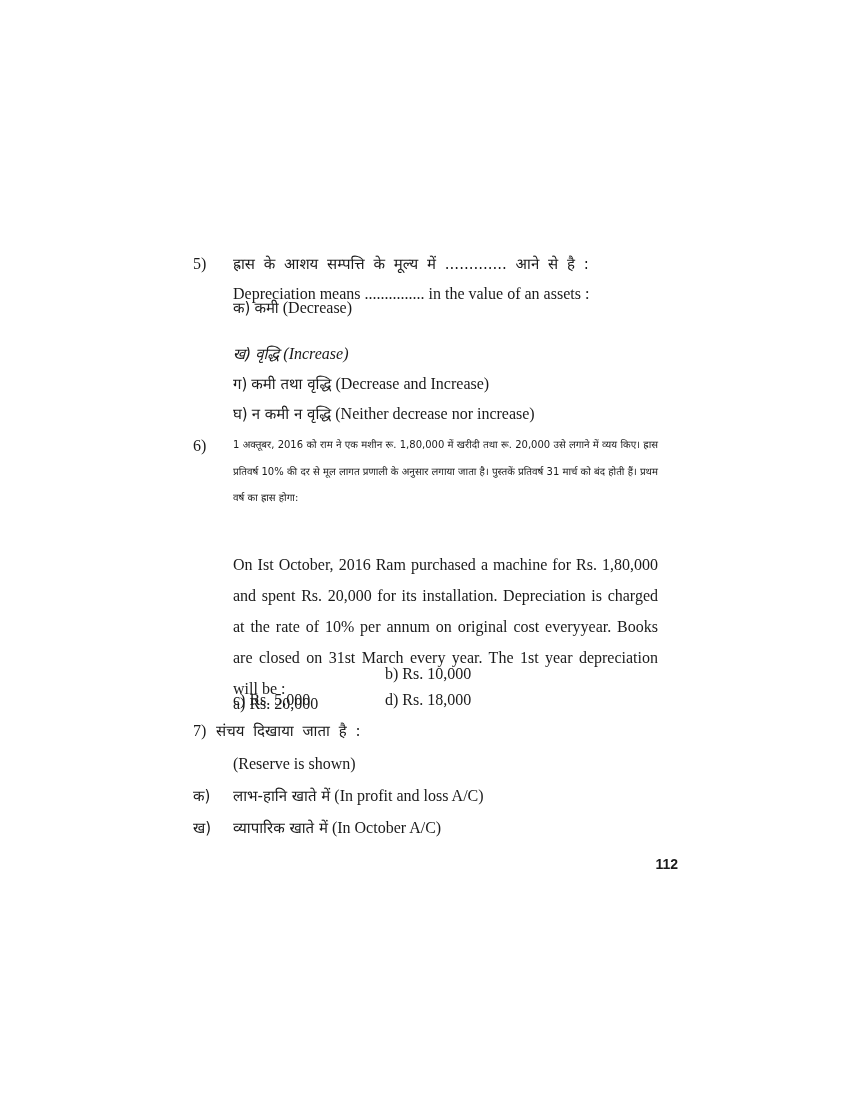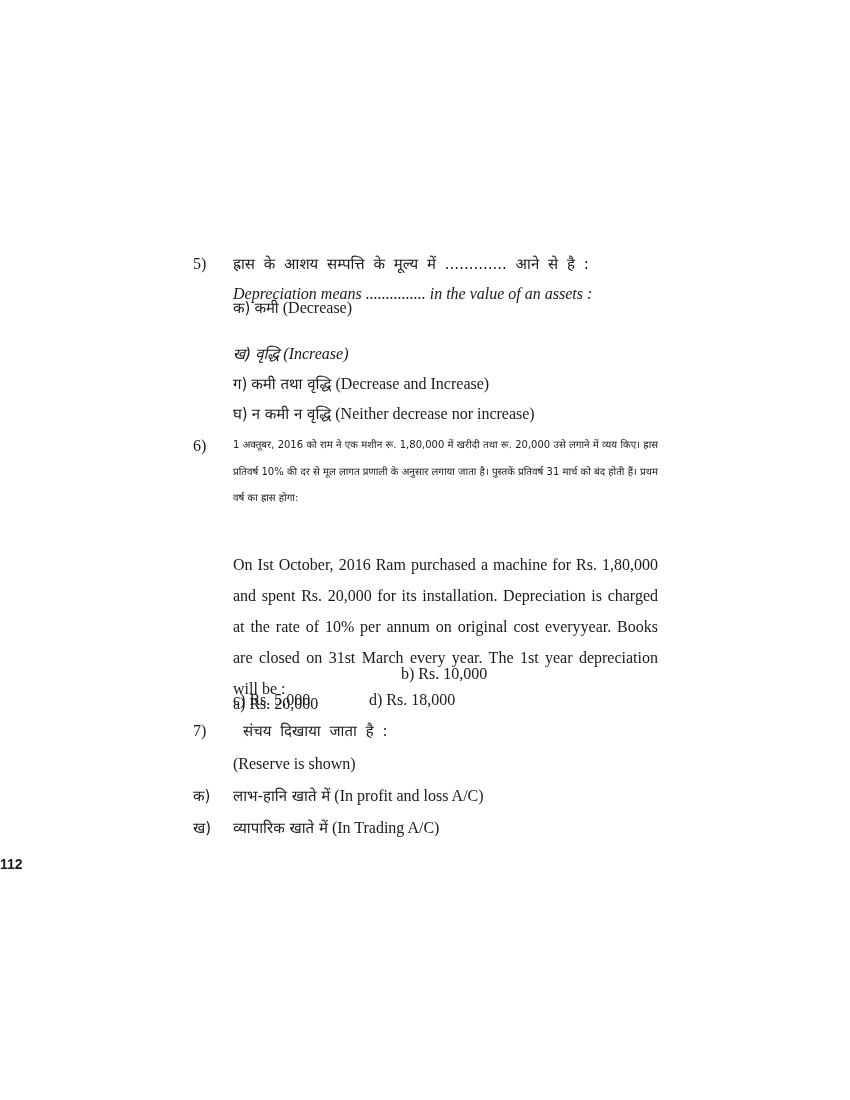--- a/index.html
+++ b/index.html
@@ -46,33 +46,33 @@
       font-family: "DejaVu Sans", sans-serif;
       font-size: 10px;
       line-height: 26.5px;
       text-align: justify;
     }
     .page-num {
       position: absolute;
       left: 0;
       width: 678px;
       top: 856px;
-      text-align: left;
+      text-align: right;
       font-family: "Liberation Sans", sans-serif;
       font-weight: bold;
       font-size: 14px;
     }
   </style>
 </head>
 <body>
 
 <div>
   <span class="num" style="left:193px; top:254px;">5)</span>
   <span class="line dev" style="left:233px; top:254px; word-spacing:4px;">ह्रास के आशय सम्पत्ति के मूल्य में ............. आने से है :</span>
-  <span class="line" style="left:233px; top:284px;font-style:italic;">Depreciation means ............... in the value of an assets :</span>
+  <span class="line" style="left:233px; top:284px;">Depreciation means ............... in the value of an assets :</span>
 
   <div class="line" style="left:233px; top:298px;">
     <span class="dev">क)</span>
     <span class="dev">कमी</span>
     <span>(Decrease)</span>
   </div>
   <div class="line" style="left:233px; top:344px;font-style:italic;">
     <span class="dev">ख)</span>
     <span class="dev">वृद्धि</span>
     <span>(Increase)</span>
@@ -91,45 +91,45 @@
 
 <div>
   <span class="num" style="left:193px; top:436px;">6)</span>
   <div class="para-dev" style="top:432px;">1 अक्तूबर, 2016 को राम ने एक मशीन रू. 1,80,000 में खरीदी तथा रू. 20,000 उसे लगाने में व्यय किए। ह्रास प्रतिवर्ष 10% की दर से मूल लागत प्रणाली के अनुसार लगाया जाता है। पुस्तकें प्रतिवर्ष 31 मार्च को बंद होती हैं। प्रथम वर्ष का ह्रास होगा:</div>
   <div class="para" style="top:549px;">On Ist October, 2016 Ram purchased a machine for Rs. 1,80,000 and spent Rs. 20,000 for its installation. Depreciation is charged at the rate of 10% per annum on original cost everyyear. Books are closed on 31st March every year. The 1st year depreciation will be :</div>
 
   <span class="line" style="left:233px; top:694px;">
     <span>a)</span>
     <span>Rs. 20,000</span>
   </span>
-  <span class="line" style="left:385px; top:664px;margin-left:16px;">
+  <span class="line" style="left:385px; top:664px;">
     <span>b)</span>
     <span>Rs. 10,000</span>
   </span>
   <span class="line" style="left:233px; top:690px;">
     <span>c)</span>
     <span>Rs. 5,000</span>
   </span>
-  <span class="line" style="left:369px; top:690px;text-align:right;">
+  <span class="line" style="left:385px; top:690px;text-align:right;">
     <span>d)</span>
     <span>Rs. 18,000</span>
   </span>
 </div>
 
 <div>
   <span class="num" style="left:193px; top:721px;">7)</span>
-  <span class="line dev" style="left:243px; top:721px; word-spacing:4px;">संचय दिखाया जाता है :</span>
+  <span class="line dev" style="left:216px; top:721px; word-spacing:4px;">संचय दिखाया जाता है :</span>
   <span class="line" style="left:233px; top:754px;">(Reserve is shown)</span>
 
   <span class="line dev" style="left:193px; top:786px;">क)</span>
   <div class="line" style="left:233px; top:786px;">
     <span class="dev">लाभ-हानि खाते में</span>
     <span>(In profit and loss A/C)</span>
   </div>
 
   <span class="line dev" style="left:193px; top:818px;">ख)</span>
   <div class="line" style="left:233px; top:818px;">
     <span class="dev">व्यापारिक खाते में</span>
-    <span>(In Trading A/C)</span>
+    <span>(In October A/C)</span>
   </div>
 </div>
 
 <div class="page-num">112</div>
 
 </body></html>

